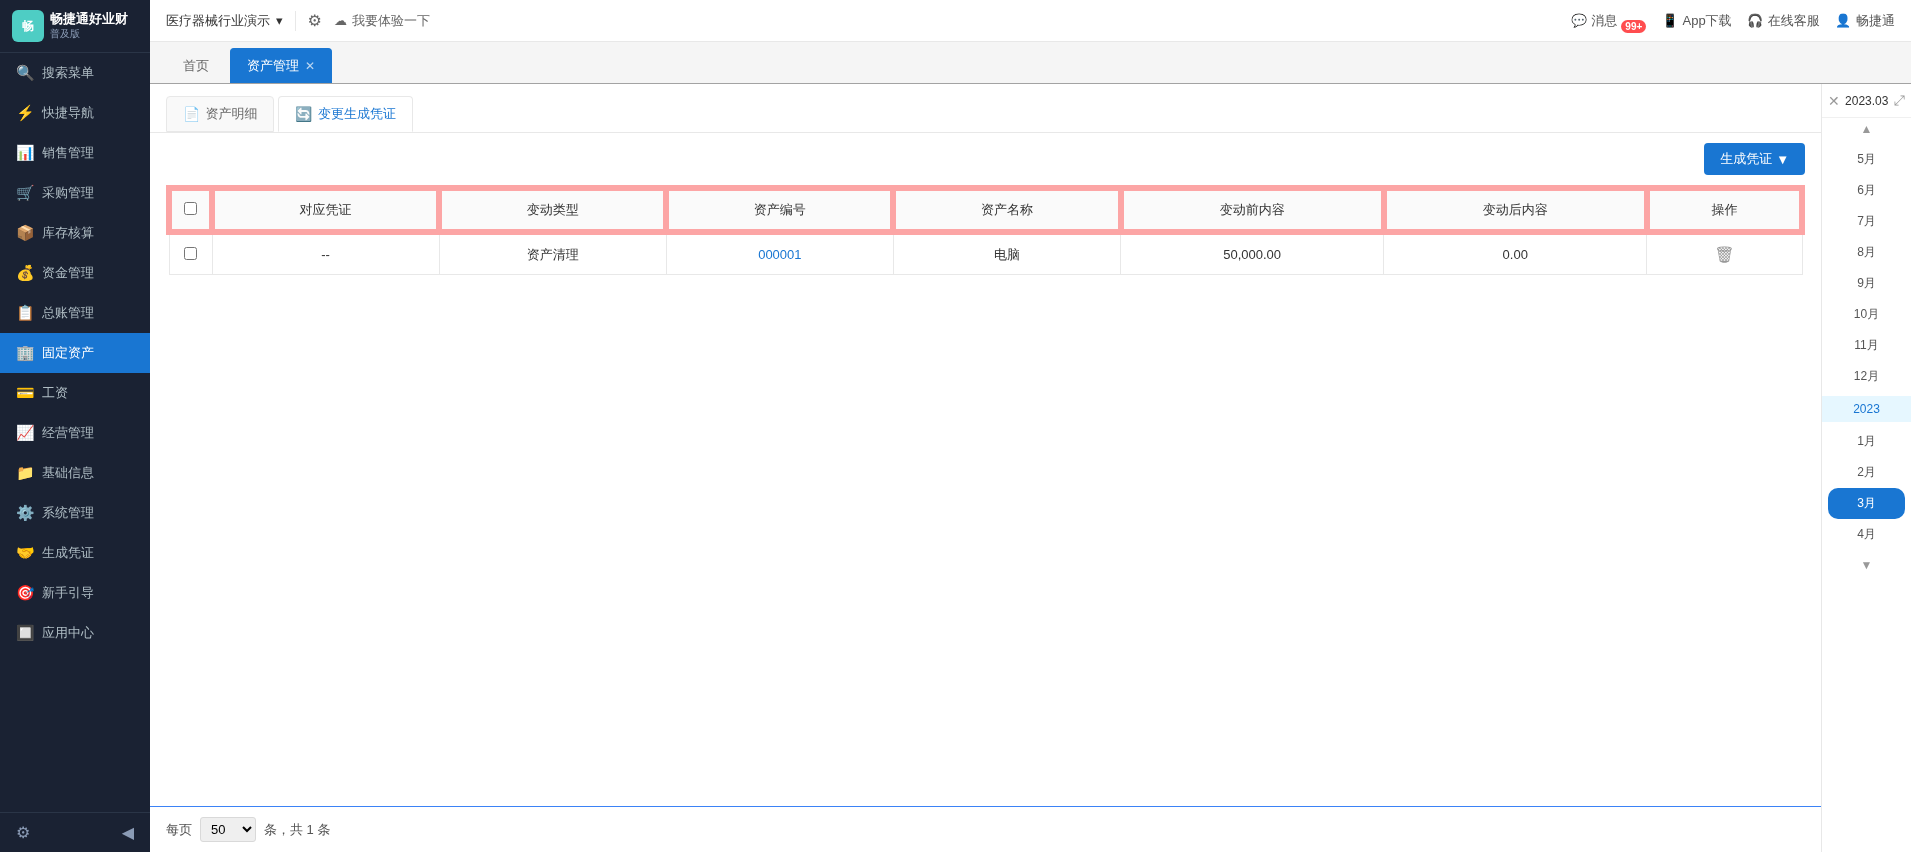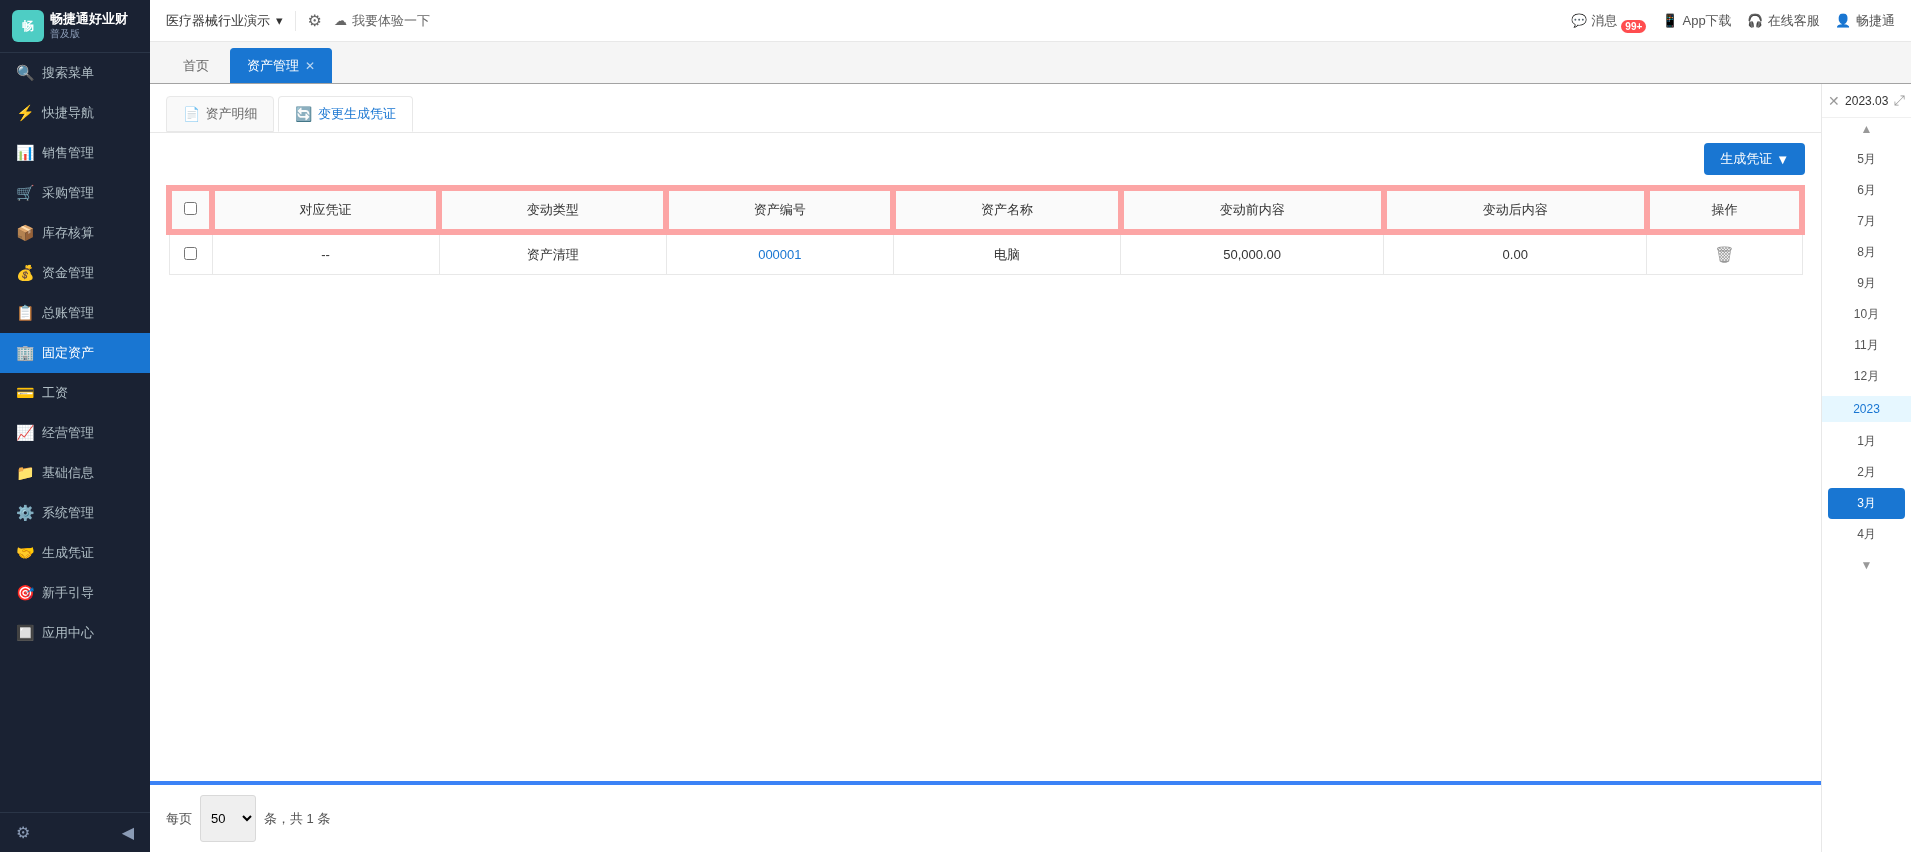--- a/index.html
+++ b/index.html
@@ -185,24 +185,24 @@
       white-space: nowrap;
     }
     .checkbox-col { width: 40px; }
     .delete-btn { color: #999; cursor: pointer; font-size: 16px; }
 
     
     .pagination {
       padding: 10px 16px;
       display: flex; align-items: center; gap: 8px;
       font-size: 13px; color: #555;
-      border-top: 4px solid #3b82f6;
+      border-top: 1px solid #3b82f6;
     }
     .pagination select {
-      padding: 14px 6px;
+      padding: 3px 6px;
       border: 1px solid #d9d9d9;
       border-radius: 3px;
       font-size: 13px;
     }
 
     
     .right-panel {
       width: 90px;
       background: #fff;
       border-left: 1px solid #e8e8e8;
@@ -239,21 +239,21 @@
     .month-item {
       padding: 7px 10px;
       font-size: 12px;
       color: #555;
       cursor: pointer;
       text-align: center;
     }
     .month-item.active {
       background: #1976d2;
       color: #fff;
-      border-radius: 4px;
+      border-radius: 10px;
       margin: 0 6px;
       padding: 7px 4px;
       text-align: center;
     }
     .right-panel-scroll { flex: 1; overflow-y: auto; }
     .right-panel-scroll::-webkit-scrollbar { width: 3px; }
     .right-panel-scroll::-webkit-scrollbar-thumb { background: #ddd; }
     .scroll-arrow { text-align: center; color: #999; padding: 4px; cursor: pointer; font-size: 12px; }
   </style>
 </head>

